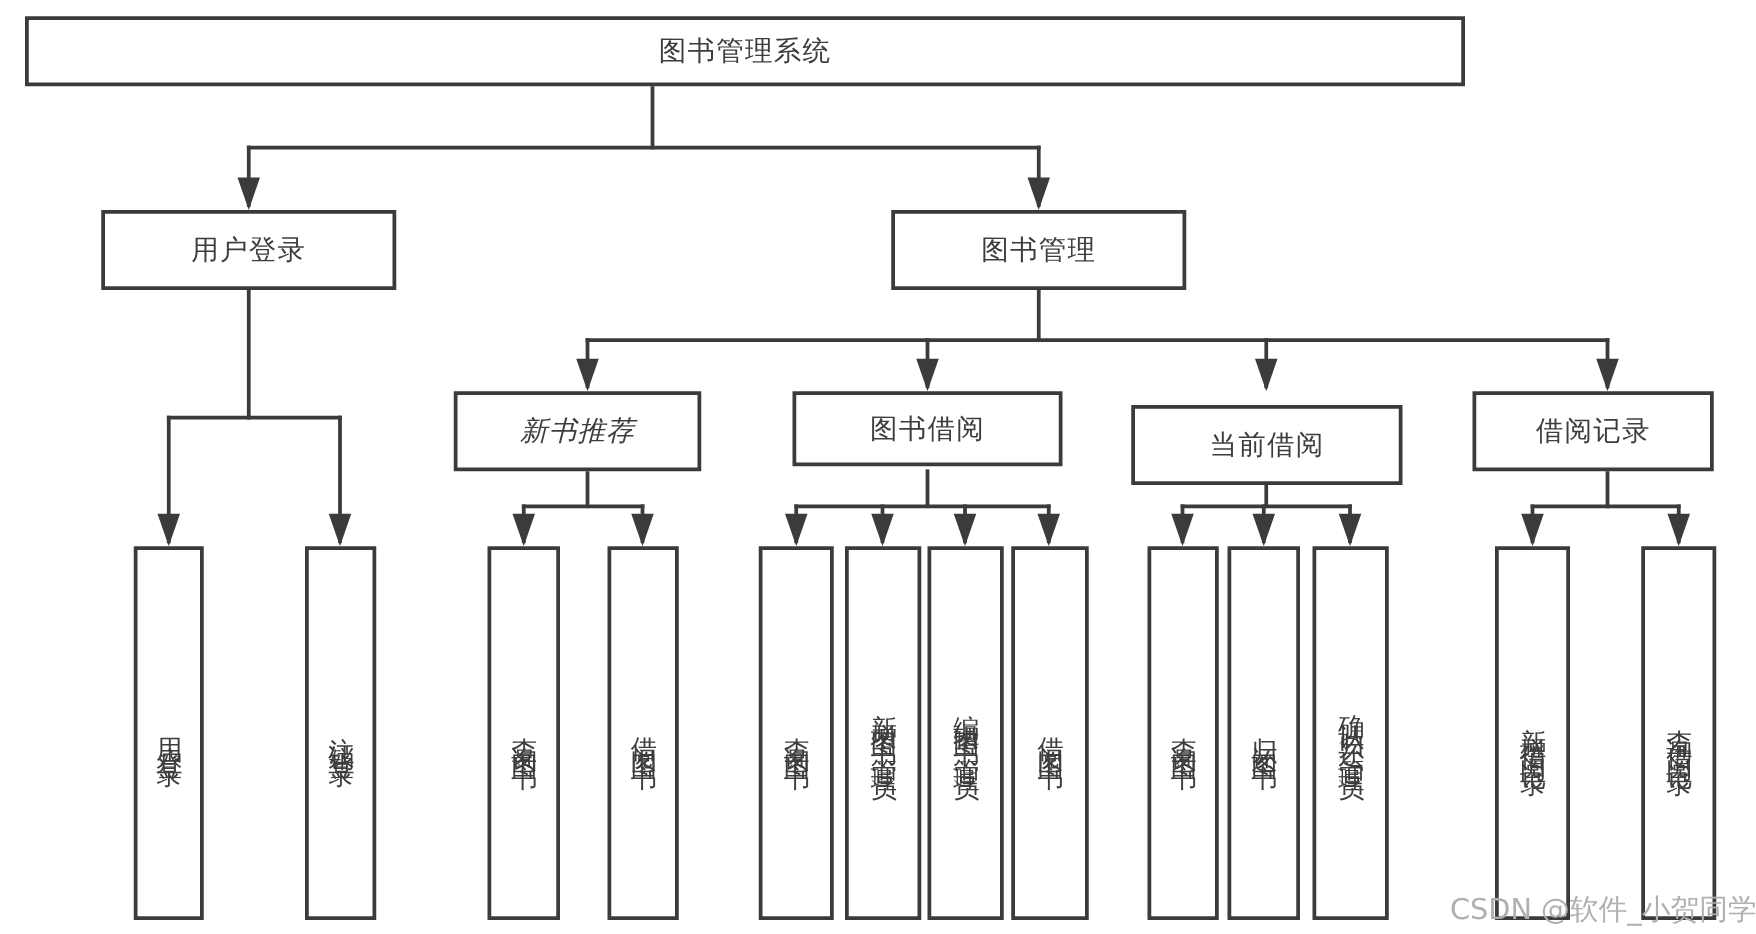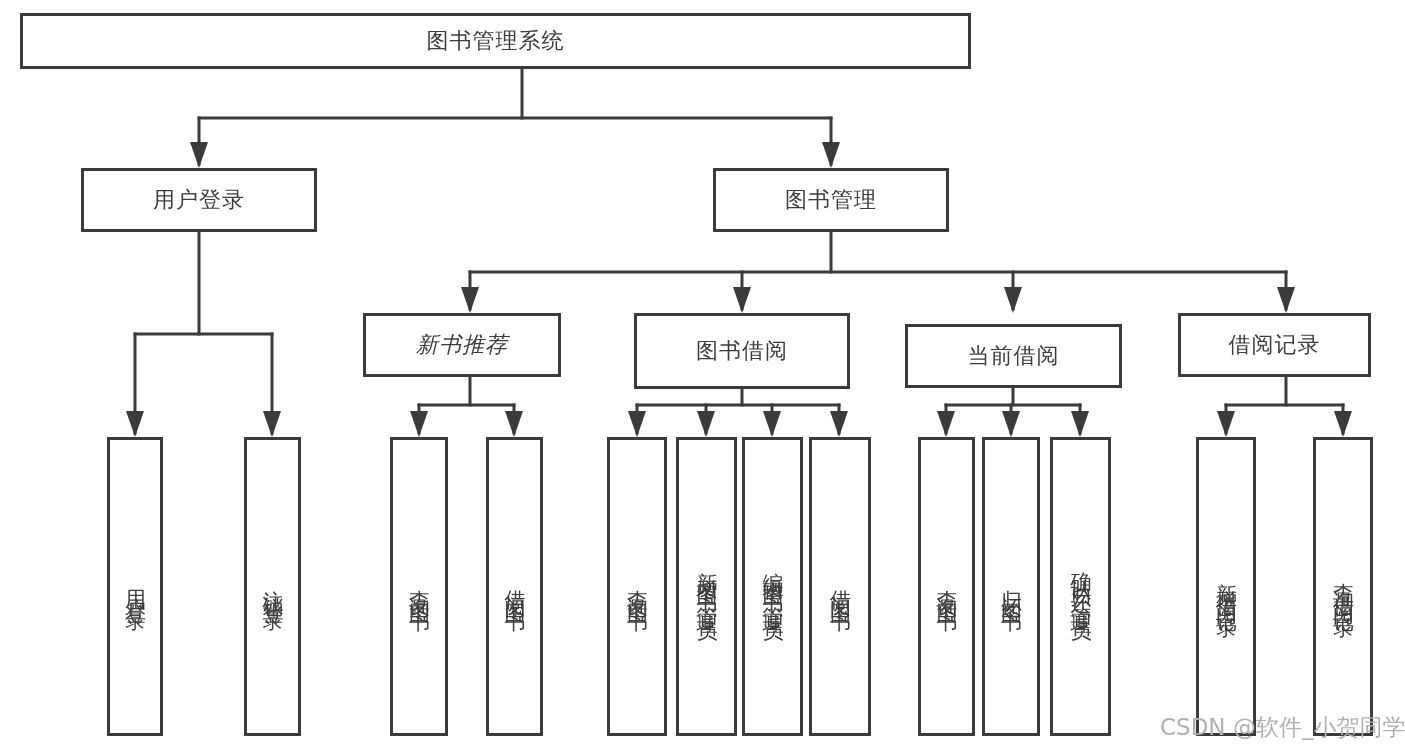--- a/index.html
+++ b/index.html
@@ -59,25 +59,25 @@
     font-size: 21px;
   }
   .leaf .vtext {
     writing-mode: vertical-rl;
     text-orientation: mixed;
     letter-spacing: 7px;
     line-height: 1;
     white-space: nowrap;
   }
   
-  .n-root  { left: 20px;   top: 13px;  width: 951px; height: 56px; }
+  .n-root  { left: 20px;   top: 13px;  width: 1152px; height: 56px; }
   .n-user  { left: 81px;   top: 168px; width: 236px;  height: 64px; }
   .n-book  { left: 713px;  top: 168px; width: 236px;  height: 64px; }
   .n-sec0  { left: 363px;  top: 313px; width: 198px;  height: 64px; font-style: italic; }
-  .n-sec1  { left: 634px;  top: 313px; width: 216px;  height: 76px; }
+  .n-sec1  { left: 634px;  top: 313px; width: 216px;  height: 60px; }
   .n-sec2  { left: 905px;  top: 324px; width: 217px;  height: 64px; text-align: right; }
   .n-sec3  { left: 1178px; top: 313px; width: 193px;  height: 64px; }
   
   .l-u0  { left: 107px;  width: 56px; }
   .l-u1  { left: 244px;  width: 57px; }
   .l-s0a { left: 390px;  width: 58px; }
   .l-s0b { left: 486px;  width: 57px; }
   .l-s1a { left: 607px;  width: 60px; }
   .l-s1b { left: 676px;  width: 61px; }
   .l-s1c { left: 742px;  width: 61px; }

